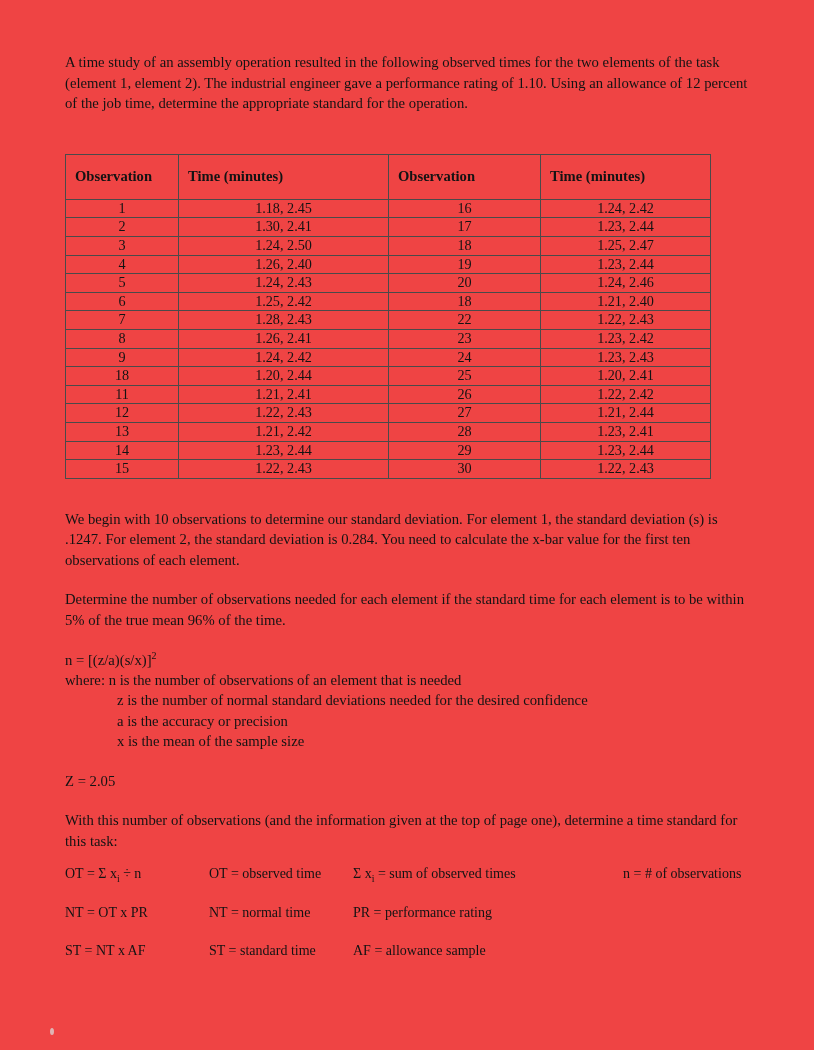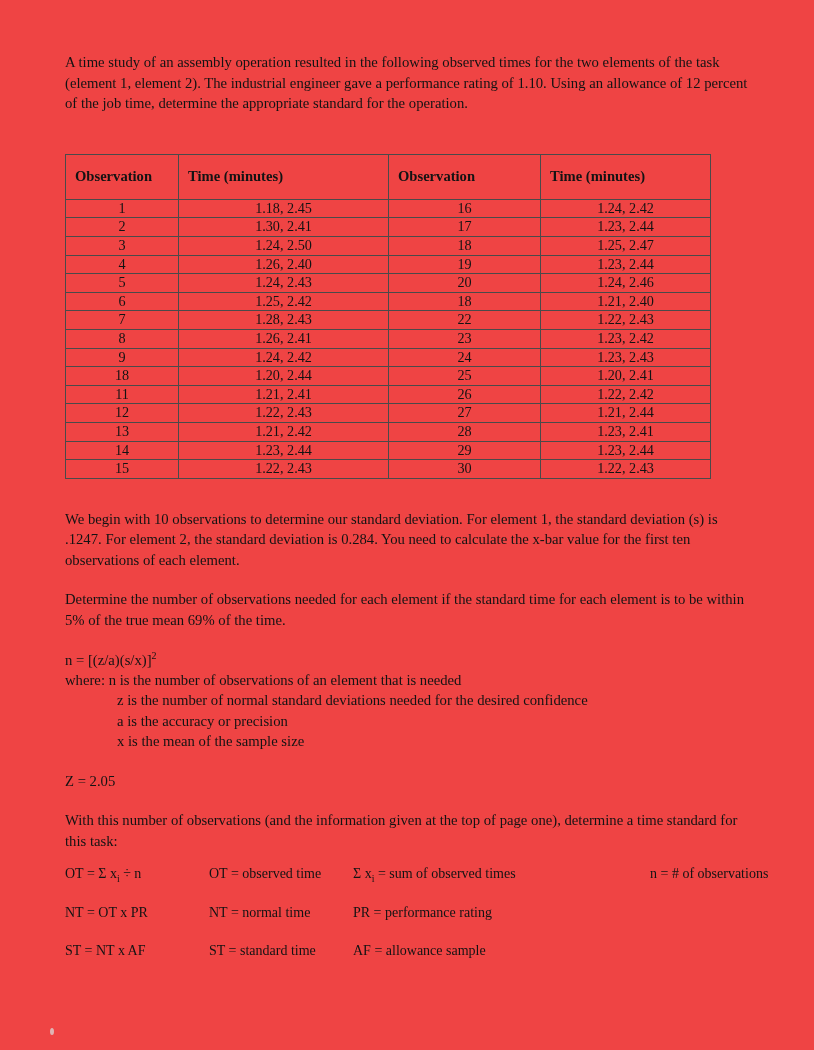--- a/index.html
+++ b/index.html
@@ -109,21 +109,21 @@
     align-items: baseline;
     font-size: 14px;
     line-height: 20.4px;
     color: #131313;
     margin-bottom: 18px;
     white-space: nowrap;
   }
   .def-c1 { width: 144px; flex: 0 0 144px; }
   .def-c2 { width: 144px; flex: 0 0 144px; }
   .def-c3 { width: 270px; flex: 0 0 270px; }
-  .def-c4 { flex: 0 0 auto; margin-left: 27px; }
+  .def-c4 { flex: 0 0 auto; }
 
   
   .speck {
     position: absolute;
     left: 50px;
     top: 1028px;
     width: 4px;
     height: 7px;
     background: #d9d9d9;
     border-radius: 50%;
@@ -248,21 +248,21 @@
           </tbody>
       </table>
     </div>
 
     <div class="gap-after-table"></div>
 
     <p class="para">We begin with 10 observations to determine our standard deviation. For element 1, the standard deviation (s) is .1247. For element 2, the standard deviation is 0.284. You need to calculate the x-bar value for the first ten observations of each element.</p>
 
     <div class="sp-sm"></div>
 
-    <p class="para">Determine the number of observations needed for each element if the standard time for each element is to be within 5% of the true mean 69% of the time.</p>
+    <p class="para">Determine the number of observations needed for each element if the standard time for each element is to be within 5% of the true mean 96% of the time.</p>
 
     <div class="sp-sm"></div>
 
     <div class="formula-line">
       <span>n = [(z/a)(s/x)]</span><sup class="exp">2</sup>
     </div>
     <div class="formula-line">where: n is the number of observations of an element that is needed</div>
     <div class="formula-line formula-indent">z is the number of normal standard deviations needed for the desired confidence</div>
     <div class="formula-line formula-indent">a is the accuracy or precision</div>
     <div class="formula-line formula-indent">x is the mean of the sample size</div>

